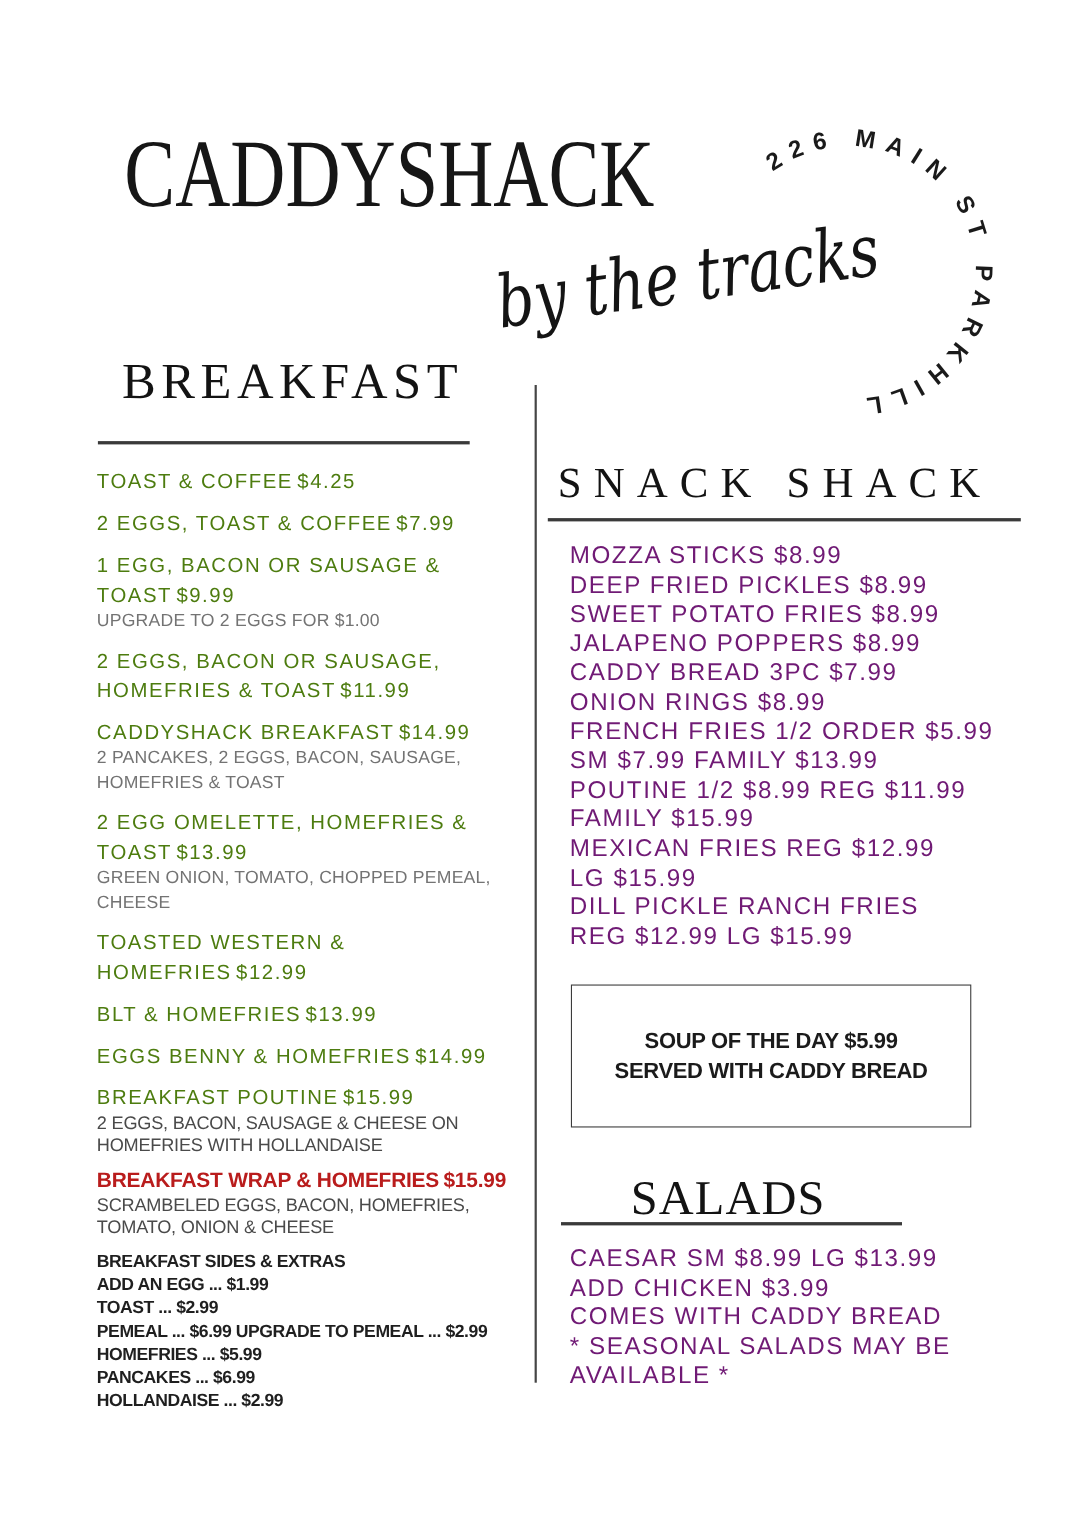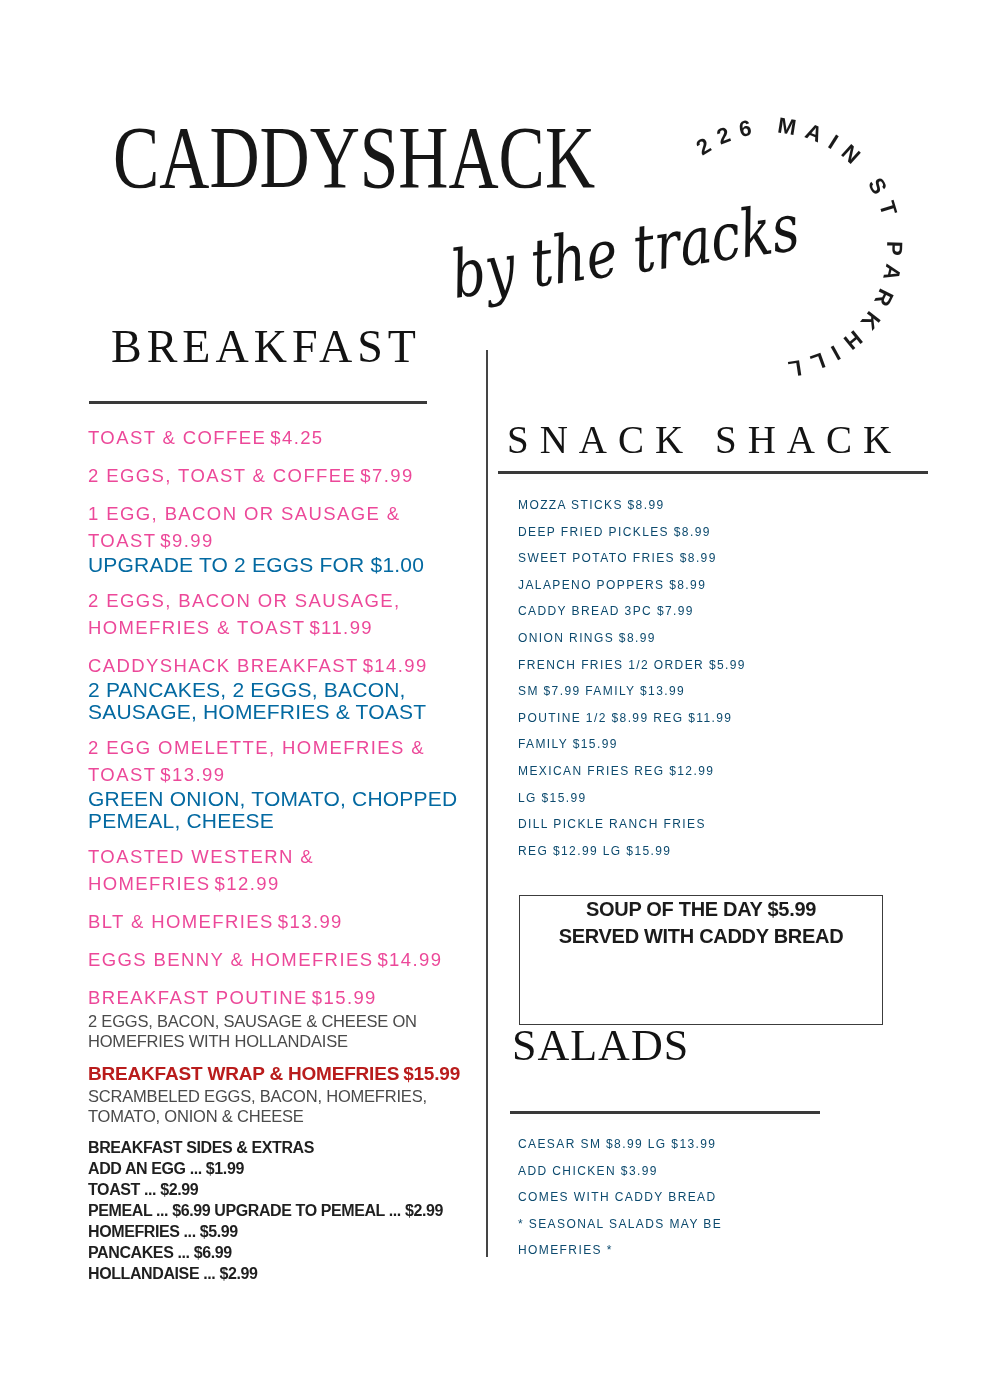--- a/index.html
+++ b/index.html
@@ -33,69 +33,69 @@
   }
 
   
   .sec-heading {
     font-family:"Liberation Serif", serif;
     color:#131313;
     white-space:nowrap;
   }
   #breakfast-heading { left:111px; top:320px; font-size:46px; letter-spacing:5px; }
   #snack-heading    { left:507px; top:417px; font-size:39px; letter-spacing:11px; }
-  #salads-heading   { left:512px; top:1020px; font-size:44px; letter-spacing:1px; width:300px; text-align:left; }
+  #salads-heading   { left:512px; top:1064px; font-size:44px; letter-spacing:1px; width:300px; text-align:center; }
 
   .rule { background:var(--rule); height:2.5px; }
   #breakfast-rule { left:89px;  top:401px;  width:338px; }
   #snack-rule     { left:498px; top:471px;  width:430px; }
   #salads-rule    { left:510px; top:1111px; width:310px; }
 
   #column-divider {
     left:486px; top:350px; width:2px; height:907px;
     background:#454545;
   }
 
   
   #breakfast-list { left:88px; top:424px; width:380px; }
   .b-block { margin-bottom:11px; }
   .b-item {
     font-size:18.5px; letter-spacing:1.4px; line-height:27px;
-    color:#ec4899;
+    color:#4d7c0f;
   }
   .b-item .price { margin-left:4px; }
   .b-item.bold {
     font-weight:700; letter-spacing:-0.2px; font-size:19px; line-height:24px;
     color:#b91c1c;
   }
   .b-note {
-    font-size:21px; letter-spacing:0.2px; line-height:22px; color:#0369a1;
+    font-size:16px; letter-spacing:0.2px; line-height:22px; color:#737373;
   }
   .b-note.light {
     font-size:16.5px; letter-spacing:-0.2px; line-height:20px; color:#4a4a4a;
   }
   .sides .side-line, .sides .sides-heading {
     font-size:16px; font-weight:700; letter-spacing:-0.4px; line-height:21px;
     color:#1f1f1f; white-space:nowrap;
   }
 
   
   .r-list { width:420px; }
   #snack-list  { left:518px; top:492px; }
   #salads-list { left:518px; top:1131px; }
   .r-line {
-    font-size:12px; letter-spacing:1.4px; line-height:26.6px;
-    color:#0c4a6e; white-space:pre-wrap;
+    font-size:22px; letter-spacing:1.4px; line-height:26.6px;
+    color:#701a75; white-space:pre-wrap;
   }
 
   
   #soup-box {
     left:519px; top:895px; width:364px; height:130px;
     border:1.5px solid #3c3c3c;
-    text-align:center; 
+    text-align:center; padding-top:38px;
   }
   .soup-line {
     font-size:20px; font-weight:700; letter-spacing:-0.3px; line-height:27px;
     color:#1b1b1b;
   }
 </style>
 </head>
 <body>
 
 <svg id="header-svg" width="990" height="410" viewBox="0 0 990 410">
@@ -200,14 +200,14 @@
 </div>
 
 <div class="abs sec-heading" id="salads-heading">SALADS</div>
 <div class="abs rule" id="salads-rule"></div>
 
 <div class="abs r-list" id="salads-list">
   <div class="r-line">CAESAR SM $8.99 LG $13.99</div>
   <div class="r-line">ADD CHICKEN $3.99</div>
   <div class="r-line">COMES WITH CADDY BREAD</div>
   <div class="r-line">* SEASONAL SALADS MAY BE</div>
-  <div class="r-line">HOMEFRIES *</div>
+  <div class="r-line">AVAILABLE *</div>
 </div>
 
 </body></html>

